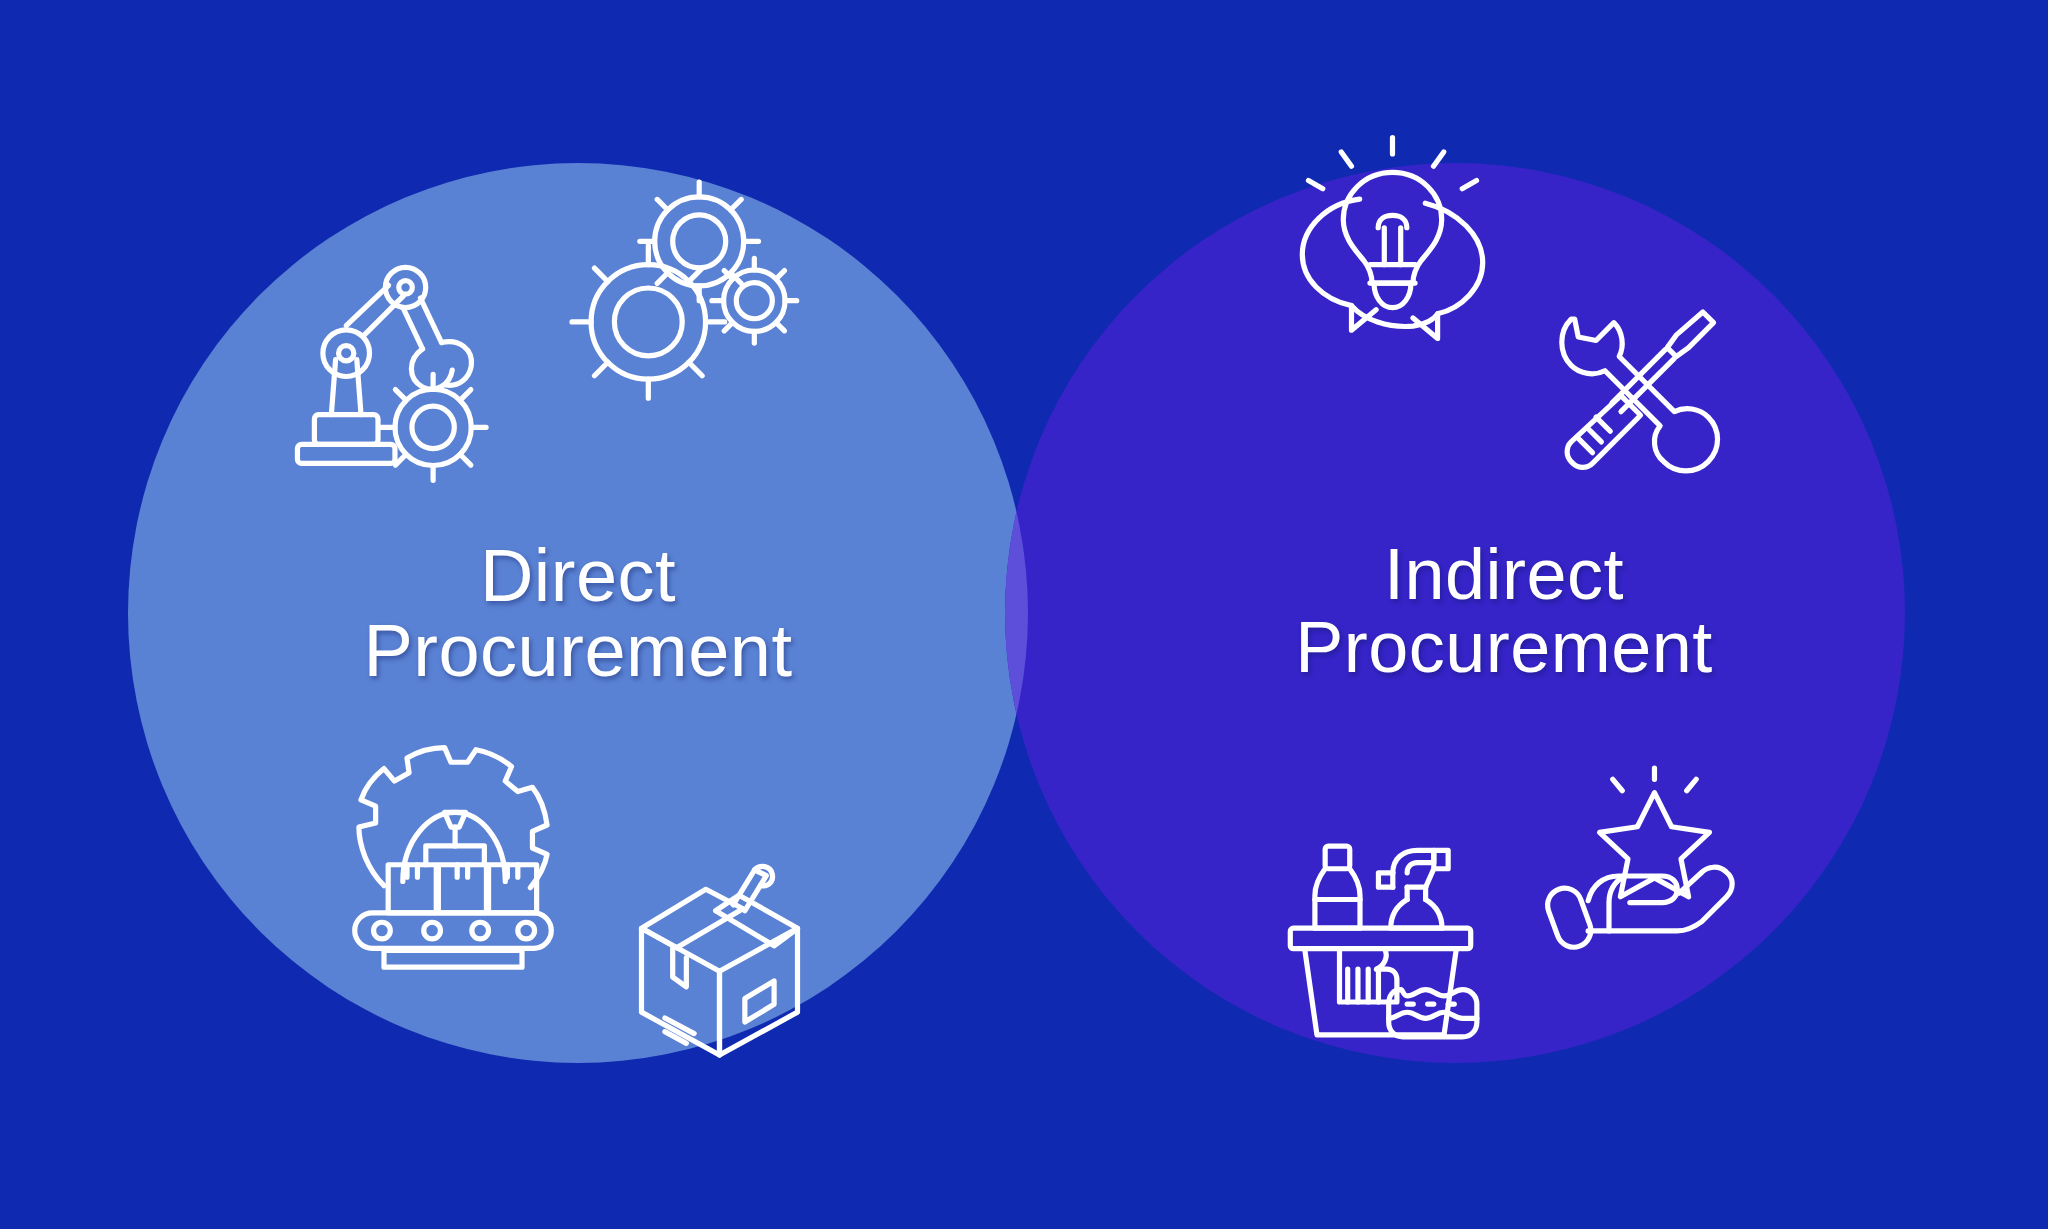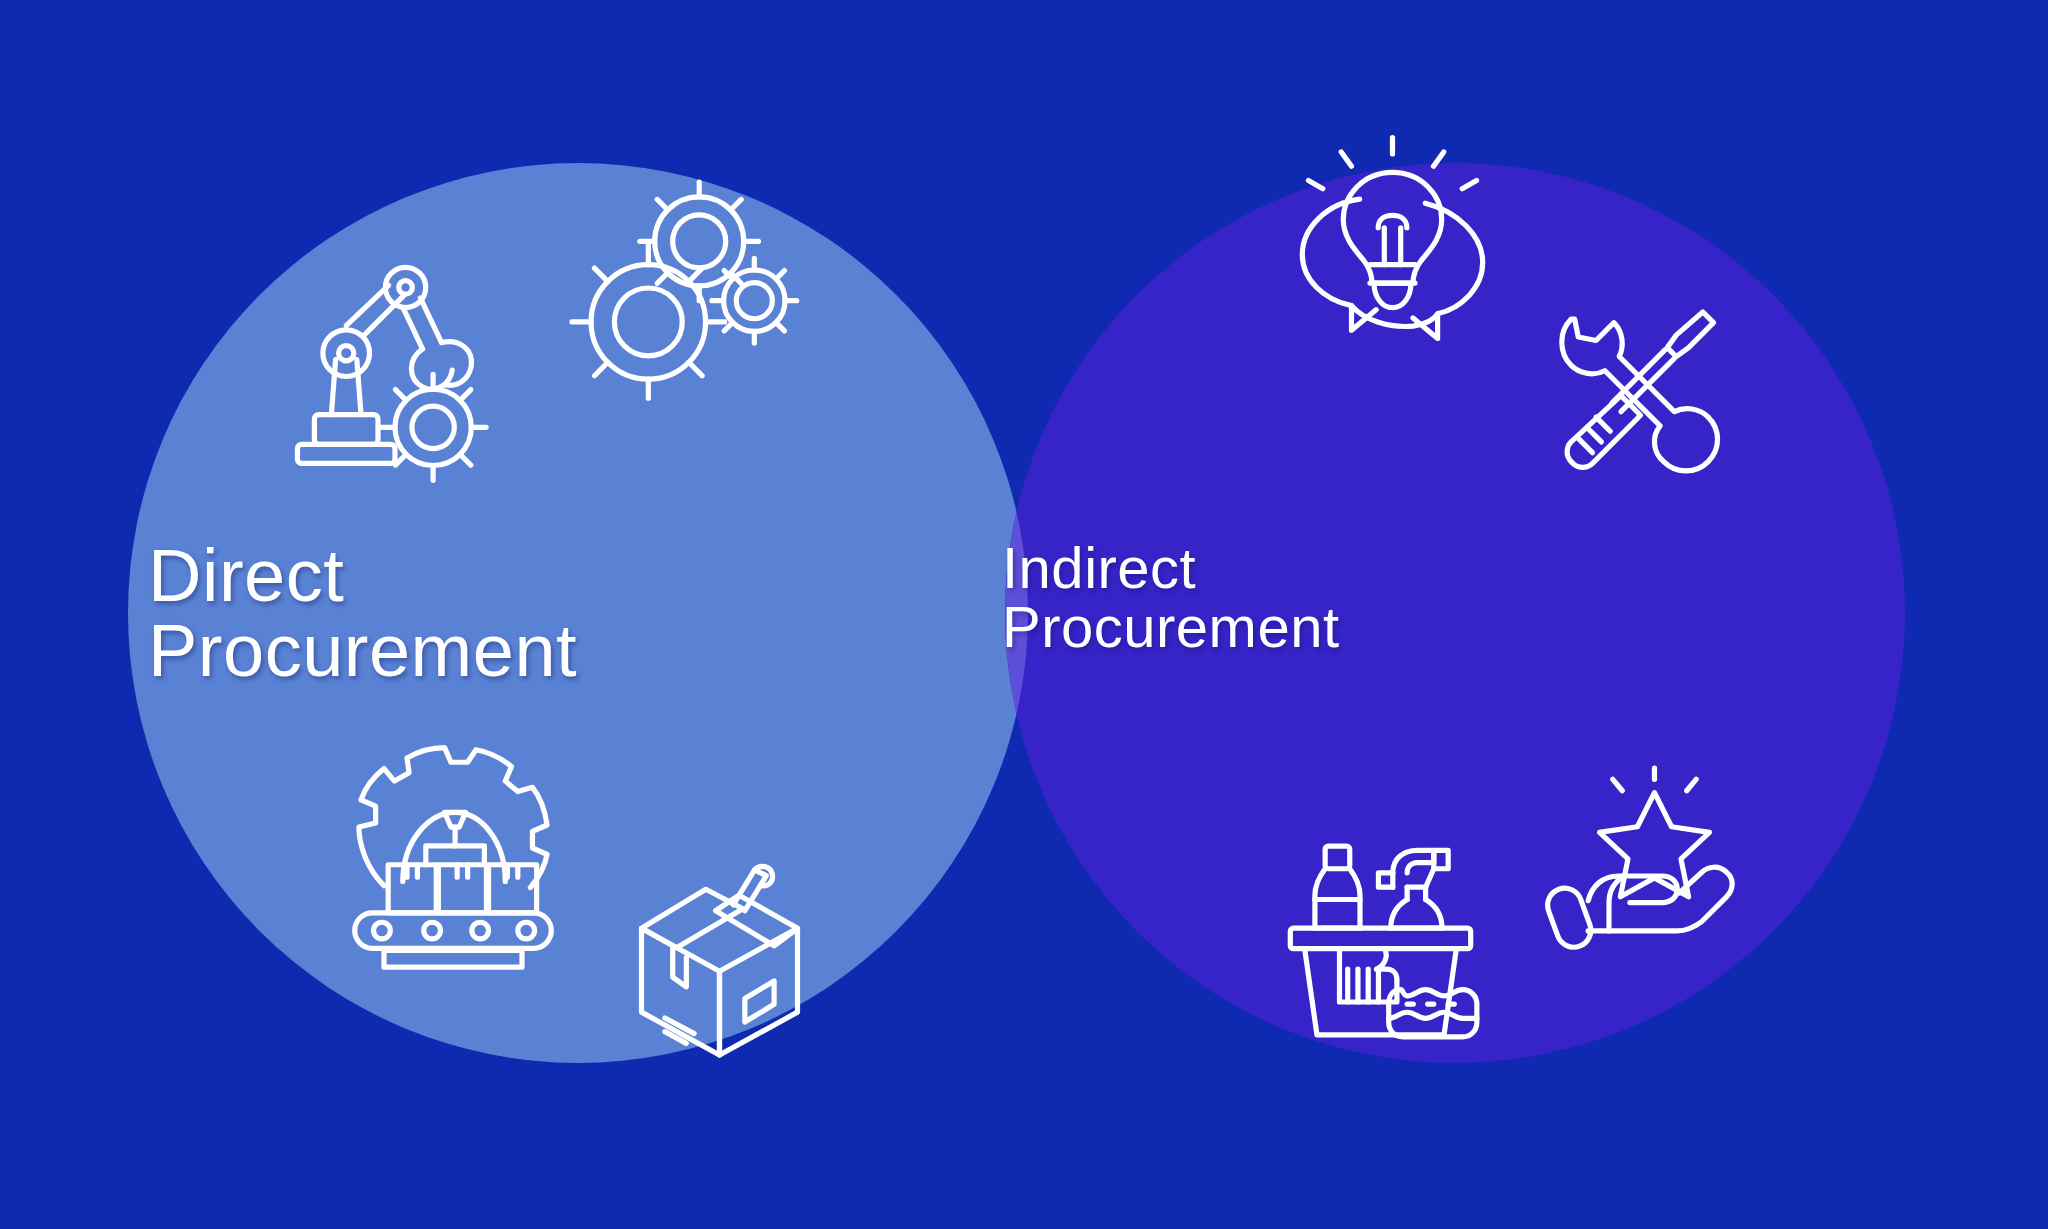--- a/index.html
+++ b/index.html
@@ -23,40 +23,41 @@
   #venn-svg {
     position: absolute;
     left: 0;
     top: 0;
     width: 2048px;
     height: 1229px;
     display: block;
   }
   .venn-label {
     position: absolute;
+    text-align: center;
     color: #ffffff;
     font-family: "Liberation Sans", sans-serif;
     font-weight: 400;
     line-height: 1.02;
     letter-spacing: 0.5px;
     text-shadow: 2px 3px 5px rgba(10, 20, 90, 0.40);
     white-space: nowrap;
     user-select: none;
   }
   #label-direct {
     left: 148px;
     top: 538px;
     width: 860px;
     font-size: 74px;
   }
   #label-indirect {
-    left: 1002px;
+    left: 1074px;
     top: 538px;
     width: 860px;
-    font-size: 58px;
+    font-size: 72px;
   }
   #label-strategy {
     left: 818px;
     top: 572px;
     width: 388px;
     font-size: 62px;
   }
   .label-line {
     display: block;
   }

